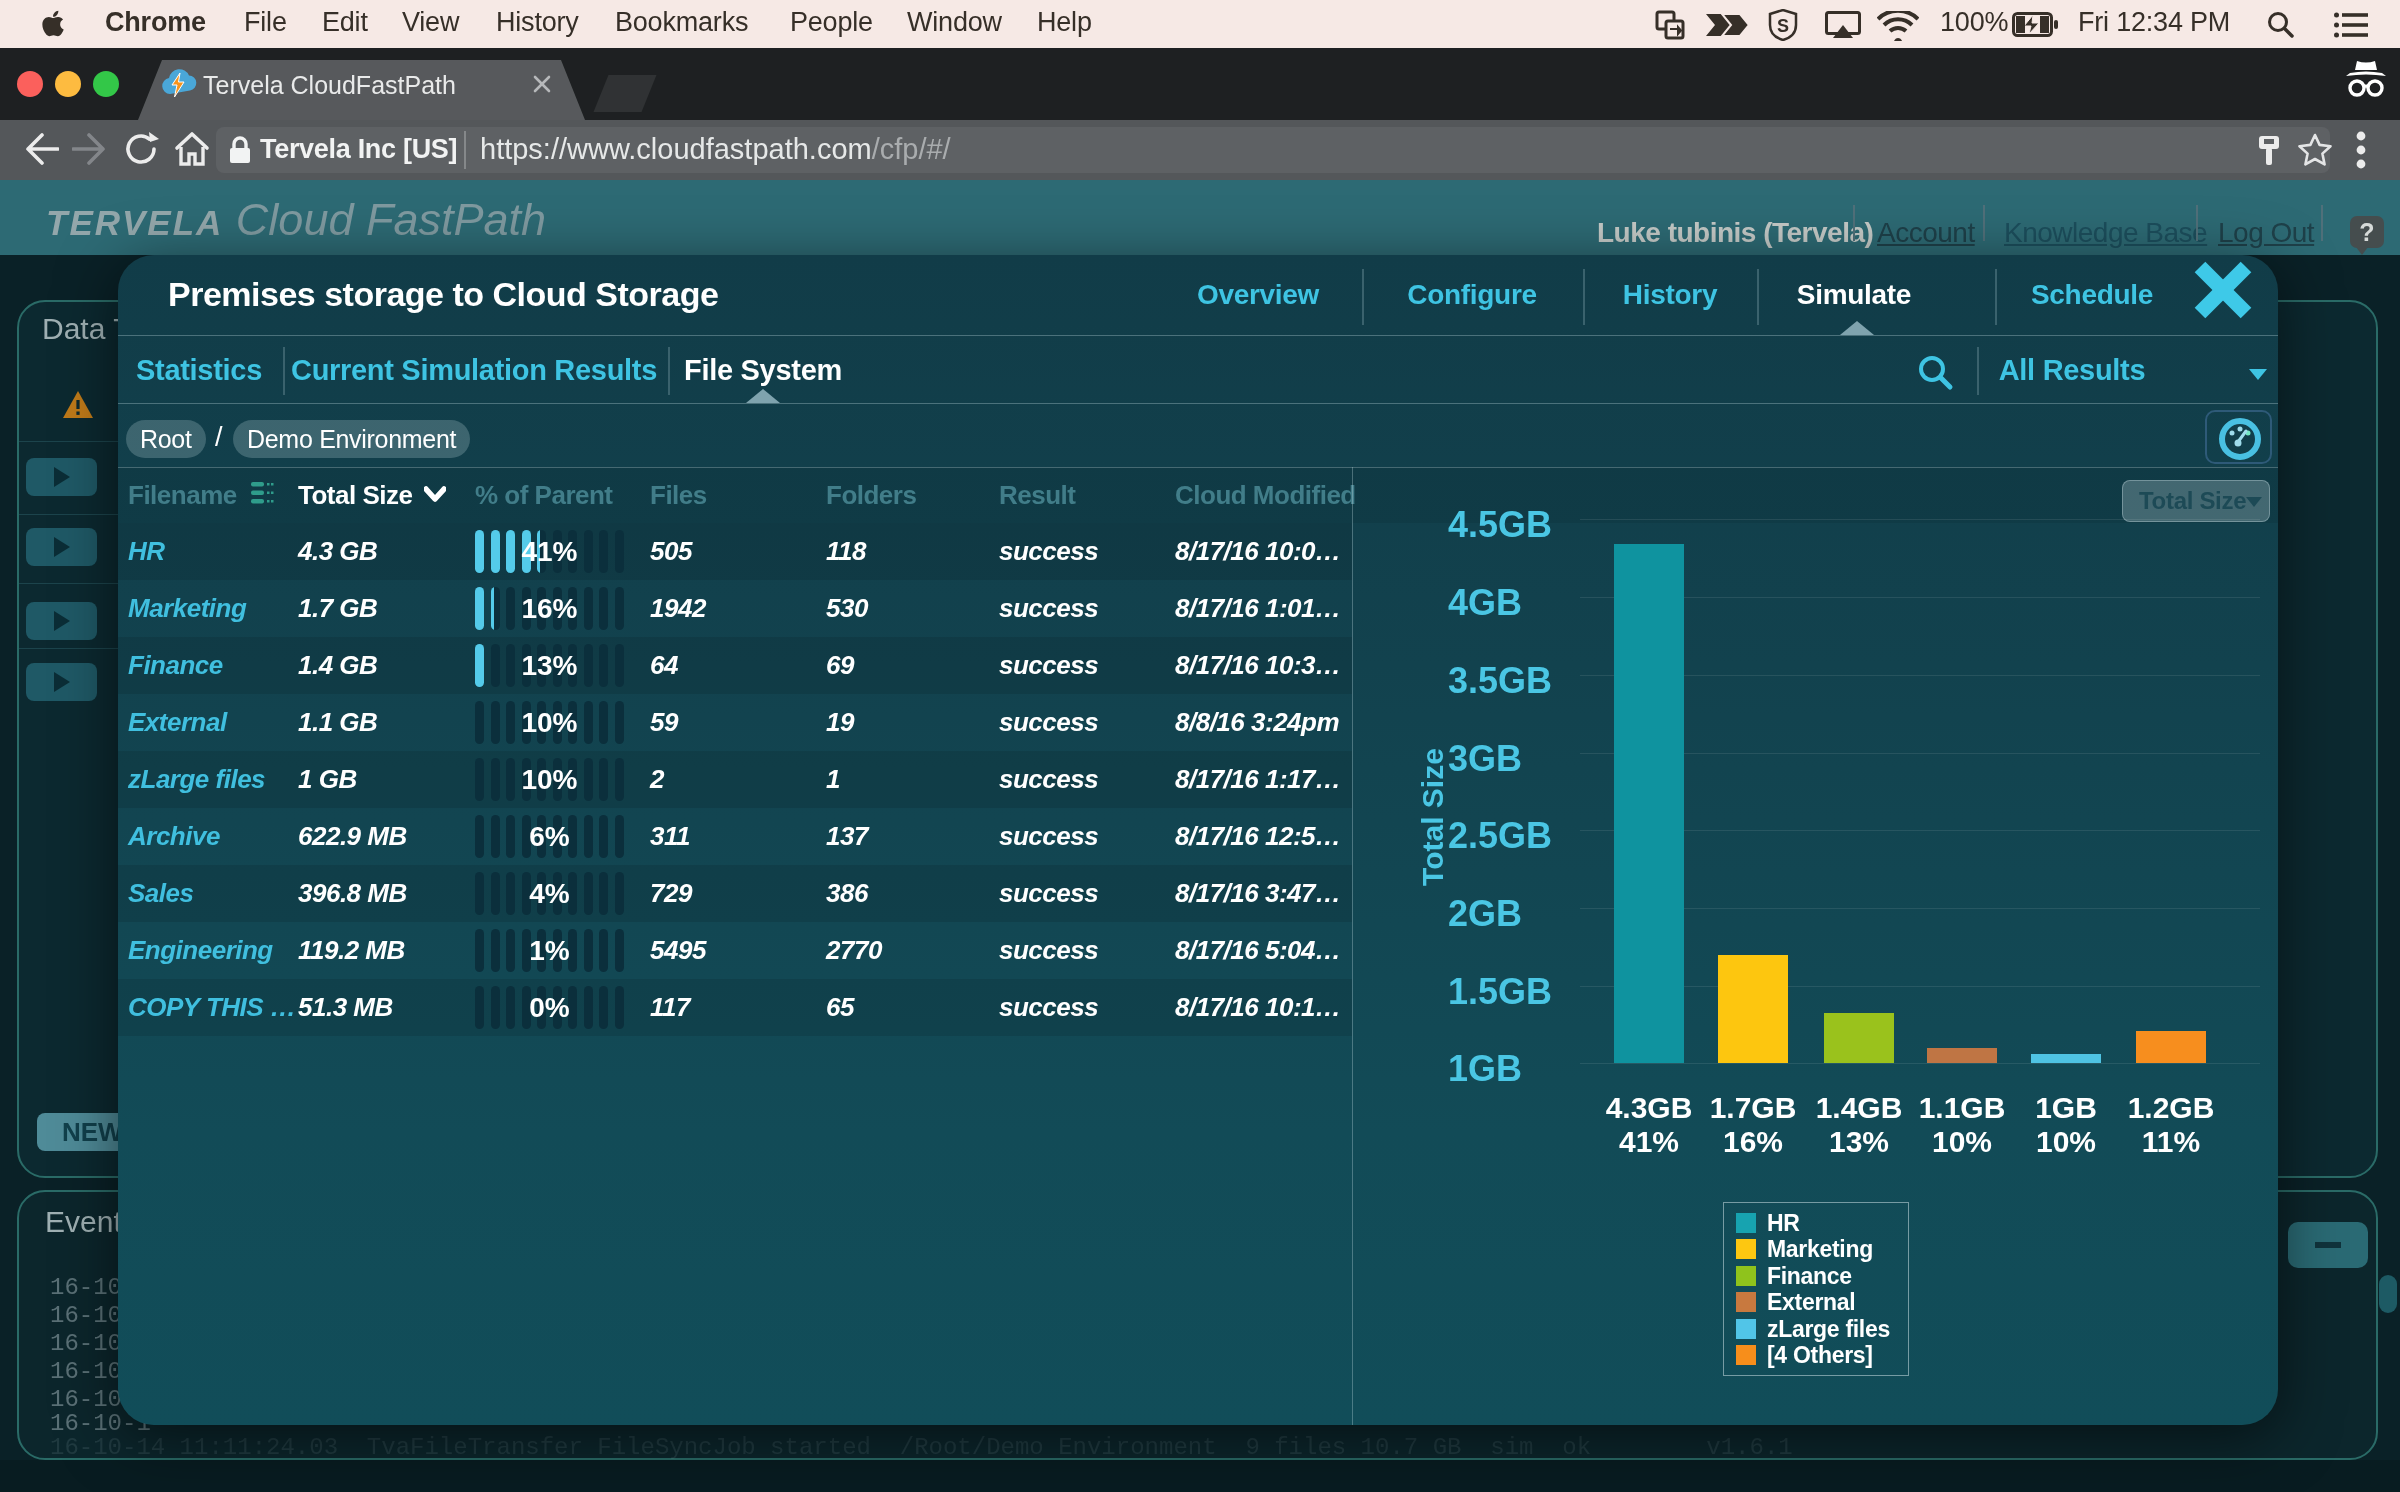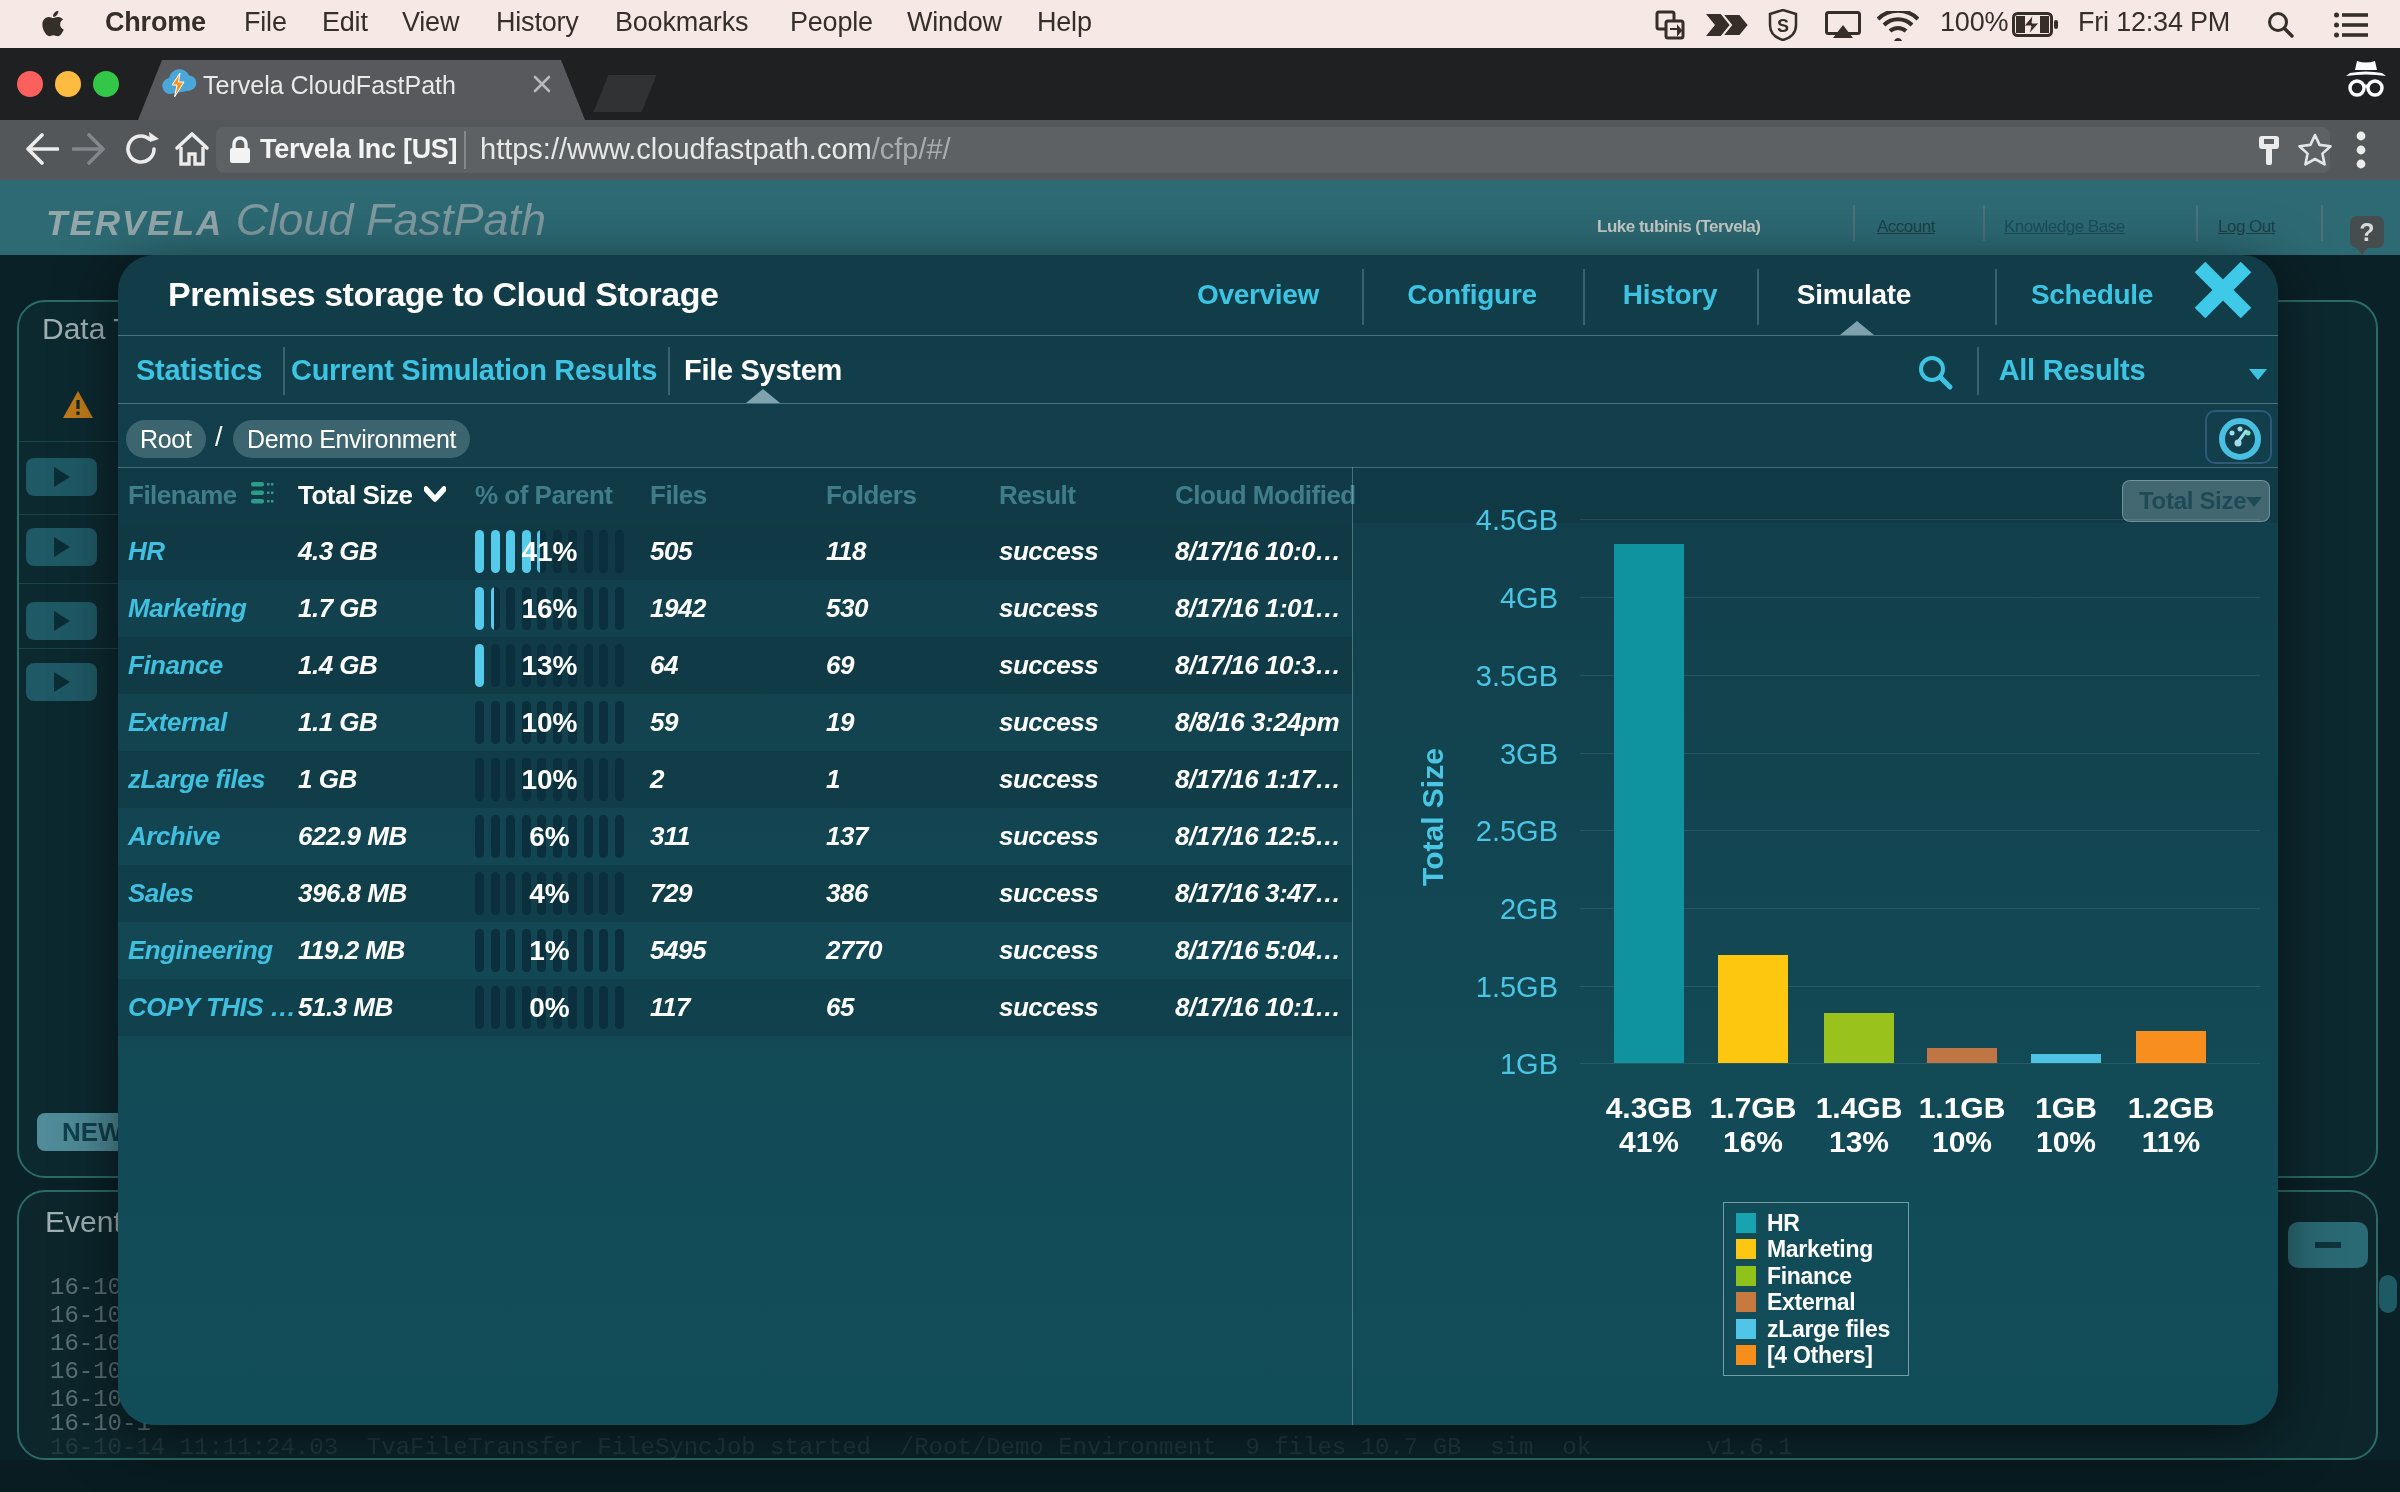--- a/index.html
+++ b/index.html
@@ -27,21 +27,21 @@
 #urlbox .sec { position:absolute; left:44px; top:7px; color:#f2f3f3; font-weight:bold; font-size:27px; letter-spacing:-0.3px; }
 #urlbox .vsep { position:absolute; left:248px; top:4px; width:2px; height:38px; background:#85888a; }
 #urlbox .url { position:absolute; left:264px; top:6px; font-size:29px; color:#e6e8e8; }
 #urlbox .url .dim { color:#a9acae; }
 
 
 #appheader { position:absolute; left:0; top:180px; width:2400px; height:75px; background:#2d6a74; }
 #logo { position:absolute; left:46px; top:14px; font-style:italic; white-space:nowrap; }
 #logo .t1 { font-weight:bold; font-size:35px; color:#93a7ab; letter-spacing:2px; }
 #logo .t2 { font-weight:300; font-size:45px; color:#7f9aa0; }
-.hlink { position:absolute; top:37px; font-size:17px; letter-spacing:-0.5px; white-space:nowrap; }
+.hlink { position:absolute; top:37px; font-size:28px; letter-spacing:-0.5px; white-space:nowrap; }
 .hsep { position:absolute; top:25px; width:2px; height:36px; background:#50707a; }
 
 
 #main { position:absolute; left:0; top:255px; width:2400px; height:1237px; background:#0a2127; }
 .panel { position:absolute; border:2px solid #2a6b67; border-radius:28px; background:#0c2930; }
 .play { position:absolute; left:26px; width:71px; height:38px; border-radius:8px; background:#1f5966; }
 .play::after { content:""; position:absolute; left:28px; top:9px; width:0; height:0; border-left:16px solid #0b2d36; border-top:10px solid transparent; border-bottom:10px solid transparent; }
 .evt { position:absolute; left:50px; font-family:"Liberation Mono", monospace; font-size:24px; color:#5a7076; white-space:nowrap; }
 
 
@@ -59,21 +59,21 @@
 .row { position:absolute; left:0; width:1234px; height:57px; }
 .row.odd { background:rgba(0,0,0,0.10); }
 .cell { position:absolute; top:13px; font-size:26px; letter-spacing:-0.5px; font-weight:bold; font-style:italic; color:#fff; white-space:nowrap; }
 .fname { color:#40bfdf; }
 .gauge { position:absolute; left:357px; top:7px; width:149px; height:43px; display:flex; justify-content:space-between; }
 .gauge i { width:9px; height:43px; border-radius:4.5px; background:#0b2f3c; }
 .gauge i.f { background:#54cbea; }
 .gpct { position:absolute; left:357px; top:13px; width:149px; text-align:center; font-size:28px; font-weight:bold; color:#fff; font-style:normal; }
 
 
-.tick { position:absolute; font-size:29px; font-weight:normal; color:#4ac6e4; text-align:right; width:110px; }
+.tick { position:absolute; font-size:36px; font-weight:bold; color:#4ac6e4; width:110px; }
 .gline { position:absolute; height:1px; background:rgba(255,255,255,0.09); left:1462px; width:680px; }
 .bar { position:absolute; }
 .xlab { position:absolute; width:120px; text-align:center; font-size:30px; font-weight:bold; color:#fff; line-height:34px; }
 #legend { position:absolute; left:1605px; top:947px; width:186px; height:174px; border:1px solid rgba(220,235,240,0.5); }
 .litem { position:absolute; left:12px; width:20px; height:20px; }
 .ltext { position:absolute; left:43px; font-size:23px; font-weight:bold; color:#fff; white-space:nowrap; letter-spacing:-0.3px; }
 </style>
 </head>
 <body>
 <div id="page">

